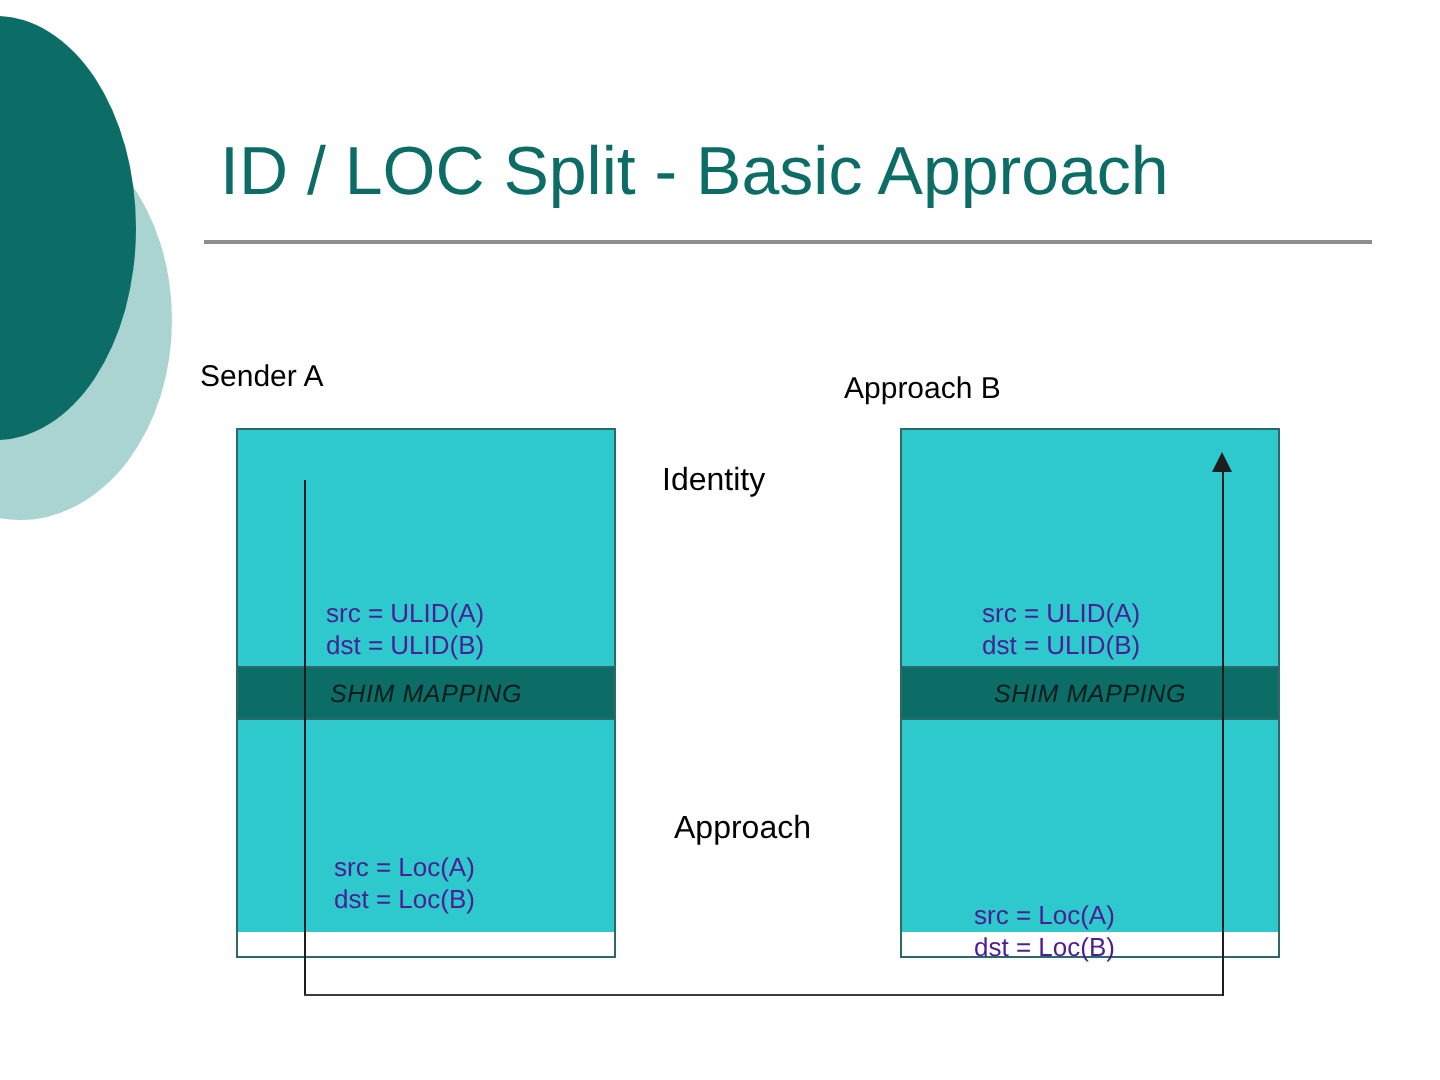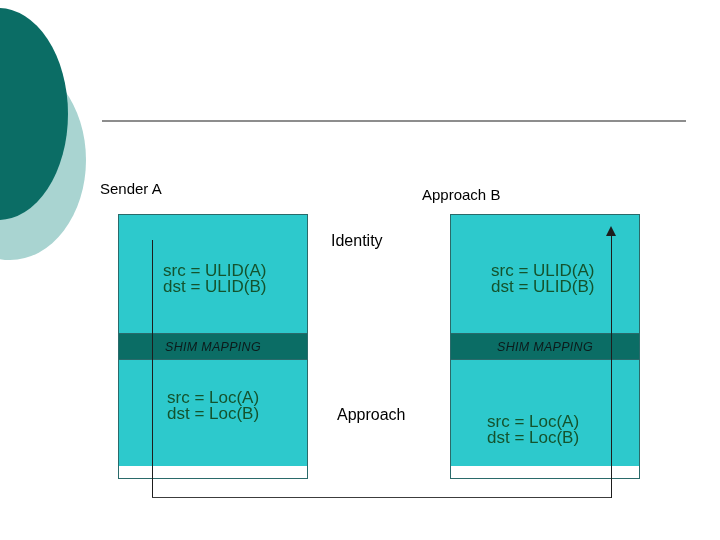--- a/index.html
+++ b/index.html
@@ -87,24 +87,25 @@
     width: 100%;
   }
   .layer-id   { height: 118px; background: #2dc9cc; }
   .layer-shim { height: 27px;  background: #0b6d65;
                 border-top: 1px solid #2a6a6a;
                 border-bottom: 1px solid #2a6a6a; }
   .layer-loc  { height: 106px; background: #2dc9cc; }
 
   .pkt {
     position: absolute;
-    font-size: 17px;
+    font-size: 13px;
     line-height: 16px;
-    color: #14532d;
+    color: #4c1d95;
     white-space: pre-line;
+    margin-top: 36px;
   }
   #pkt-sender-id   { left: 44px;  top: 48px; }
   #pkt-sender-loc  { left: 48px;  top: 30px; }
   #pkt-receiver-id { left: 40px;  top: 48px; }
   #pkt-receiver-loc{ left: 36px;  top: 54px; }
 
   .shim-label {
     position: absolute;
     left: 0;
     top: 0;
@@ -159,20 +160,21 @@
   #label-locator  { left: 337px; top: 406px; }
 </style>
 </head>
 <body>
 
 <div id="slide">
 
   <div class="circle-light"></div>
   <div class="circle-dark"></div>
 
+  <div class="title">ID / LOC Split - Basic Approach</div>
   <div class="title-rule"></div>
 
   <div class="node-caption" id="caption-sender">Sender A</div>
   <div class="node-caption" id="caption-receiver">Approach B</div>
 
   <div class="stack" id="stack-sender">
     <div class="layer layer-id">
       <div class="pkt" id="pkt-sender-id">src = ULID(A)
 dst = ULID(B)</div>
     </div>

